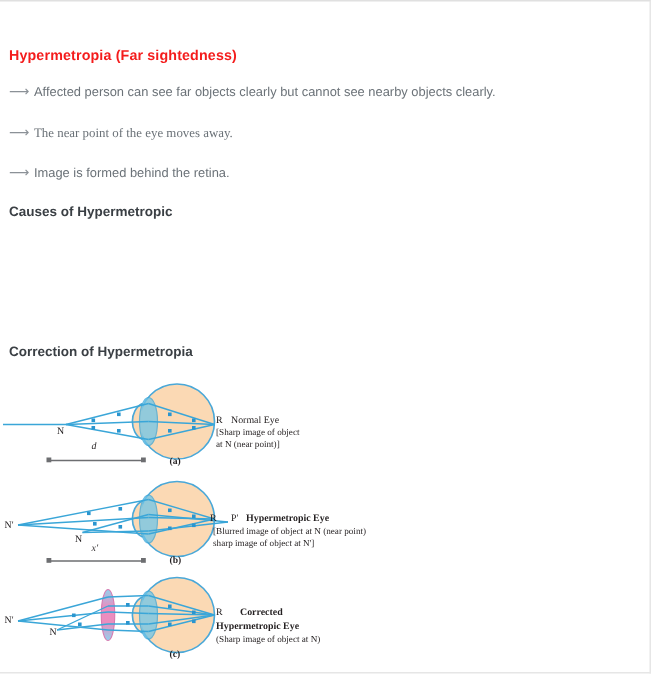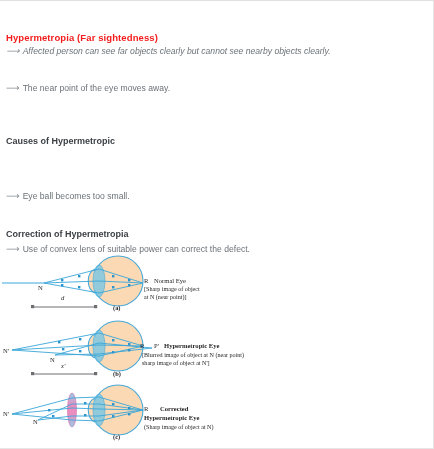--- a/index.html
+++ b/index.html
@@ -61,36 +61,33 @@
 
   svg{display:block;}
 </style>
 </head>
 <body>
 
 <div class="page">
 
   <div class="heading-red" style="left:6px;top:7px;">Hypermetropia (Far sightedness)</div>
 
-  <div class="bullet" style="left:6px;top:20px;font-style:italic;">
+  <div class="bullet" style="left:6px;top:30px;">
     <span class="arw">⟶</span><span>Affected person can see far objects clearly but cannot see nearby objects clearly.</span>
   </div>
-  <div class="bullet" style="left:6px;top:57px;">
+  <div class="bullet" style="left:6px;top:57px;font-family:Liberation Serif, serif;">
     <span class="arw">⟶</span><span>The near point of the eye moves away.</span>
   </div>
+  <div class="bullet" style="left:6px;top:84px;">
+    <span class="arw">⟶</span><span>Image is formed behind the retina.</span>
+  </div>
 
   <div class="heading-dark" style="left:6px;top:111px;">Causes of Hypermetropic</div>
-  <div class="bullet" style="left:6px;top:165px;">
-    <span class="arw">⟶</span><span>Eye ball becomes too small.</span>
-  </div>
 
   <div class="heading-dark" style="left:6px;top:204px;">Correction of Hypermetropia</div>
-  <div class="bullet" style="left:6px;top:218px;">
-    <span class="arw">⟶</span><span>Use of convex lens of suitable power can correct the defect.</span>
-  </div>
 
   <div class="figure">
 
     <div class="panel" style="top:0px;">
       <svg width="300" height="62" viewBox="0 0 300 62">
 
         <circle cx="118" cy="28" r="25" fill="#fbd9b4" stroke="#4aa8d8" stroke-width="1.1"></circle>
 
         <path d="M95,16 C86,20 86,36 95,40" fill="#fbd9b4" stroke="#4aa8d8" stroke-width="1.1"></path>
 

